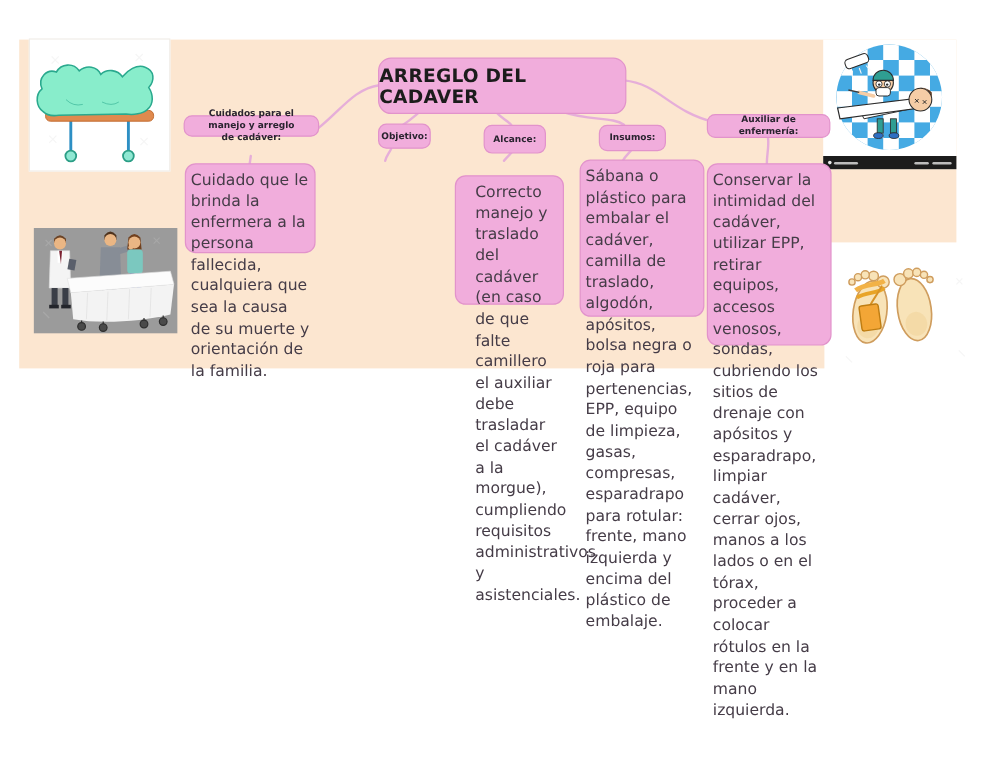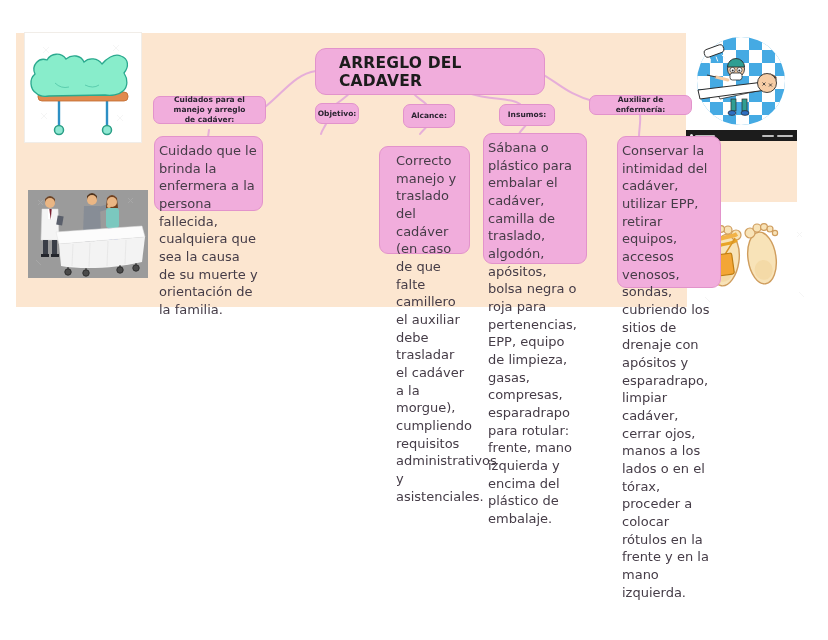--- a/index.html
+++ b/index.html
@@ -5,38 +5,38 @@
   html,body{margin:0;padding:0;background:#ffffff;}
   #page{position:relative;width:828px;height:640px;background:#ffffff;overflow:hidden;
         font-family:"DejaVu Sans",sans-serif;}
   .abs{position:absolute;}
   
   #peach-main{left:16px;top:33px;width:781px;height:274px;background:#fce6d0;z-index:0;}
   #feet-white{left:687px;top:202px;width:141px;height:112px;background:#ffffff;z-index:1;}
   
   #connectors{left:0;top:0;width:828px;height:640px;z-index:2;pointer-events:none;}
   
-  .node{background:#f1addc;border:1px solid #e293cb;z-index:3;color:#2a2430;padding-left:23px;}
+  .node{background:#f1addc;border:1px solid #e293cb;z-index:3;color:#2a2430;}
   .title-box{left:315px;top:48px;width:205px;height:45px;border-radius:11px;
      display:flex;align-items:center;justify-content:center;
      font-size:15.5px;font-weight:bold;letter-spacing:.2px;color:#1c1c1c;}
   .label-box{border-radius:7px;display:flex;align-items:center;justify-content:center;
      text-align:center;font-size:7.5px;font-weight:bold;line-height:1.3;padding:1px 14px;box-sizing:border-box;}
   .text-box{border-radius:9px;font-size:13px;line-height:1.36;
      padding:5px 4px;box-sizing:border-box;color:#453c47;}
-  #label-1{left:153px;top:96px;width:113px;height:28px;}
+  #label-1{left:153px;top:96px;width:113px;height:18px;}
   #label-2{left:315px;top:103px;width:44px;height:21px;}
   #label-3{left:403px;top:104px;width:52px;height:24px;}
   #label-4{left:499px;top:104px;width:56px;height:22px;}
   #label-5{left:589px;top:95px;width:103px;height:20px;}
   #text-1{left:154px;top:136px;width:109px;height:75px;}
   #text-2{left:269px;top:133px;width:104px;height:113px;}
   #text-3{left:379px;top:146px;width:91px;height:108px;padding-left:16px;}
   #text-4{left:483px;top:133px;width:104px;height:131px;}
-  #text-5{left:617px;top:136px;width:104px;height:152px;}
+  #text-5{left:589px;top:136px;width:104px;height:152px;}
   
   .imgbox{z-index:1;}
   #img-corpse{left:24px;top:32px;width:116px;height:109px;background:#fff;border:1px solid #f1ede8;}
   #img-family{left:28px;top:190px;width:120px;height:88px;}
   #img-nurse{left:686px;top:33px;width:111px;height:108px;background:#fff;}
   #nurse-bar{left:0;bottom:0;width:111px;height:11px;background:#1c1c1c;display:flex;
      align-items:center;justify-content:space-between;padding:0 4px;box-sizing:border-box;}
   .bar-dot{width:3px;height:3px;border-radius:50%;background:#e9e9e9;}
   .bar-line{height:2px;background:#bdbdbd;border-radius:1px;}
   svg{display:block;}

